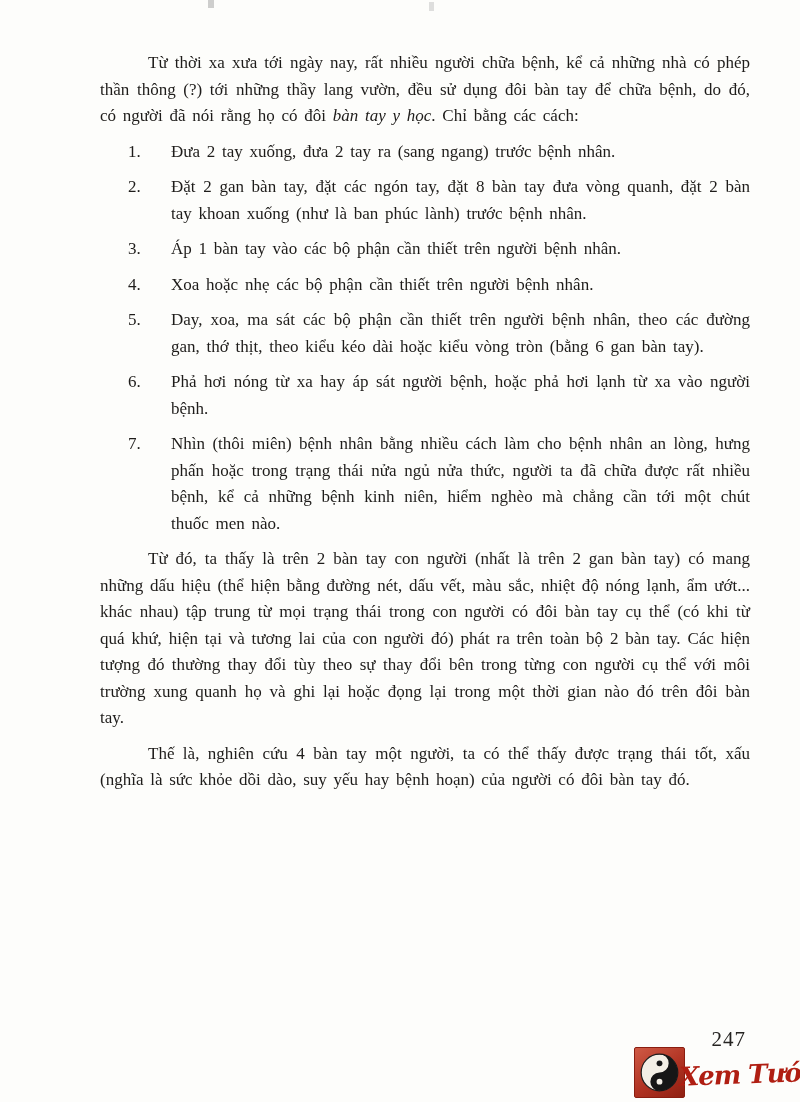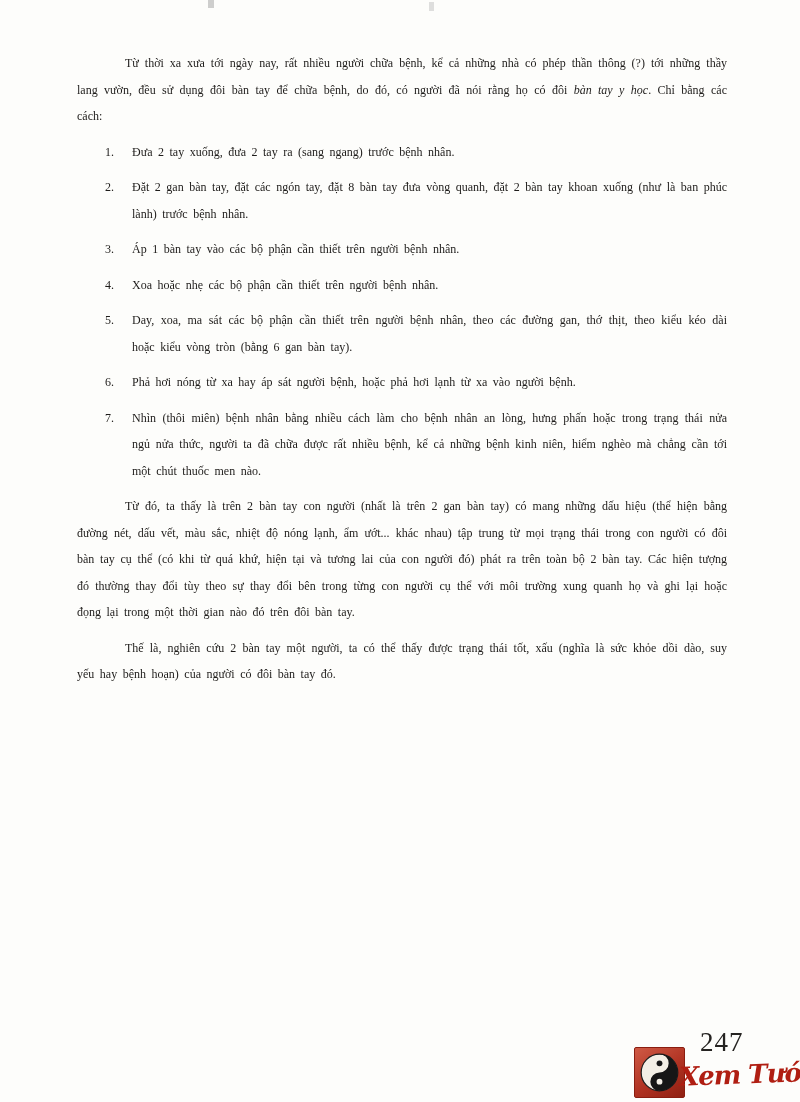--- a/index.html
+++ b/index.html
@@ -20,23 +20,23 @@
     position: absolute;
     background: #b9b9b9;
     opacity: .7;
   }
   .speck-1 { left: 208px; top: 0; width: 6px; height: 8px; }
   .speck-2 { left: 429px; top: 2px; width: 5px; height: 9px; opacity: .45; }
 
   .content {
     position: absolute;
     top: 50px;
-    left: 77px;
+    left: 100px;
     width: 650px;
-    font-size: 12px;
+    font-size: 17px;
     line-height: 26.5px;
     text-align: justify;
     word-spacing: 2.5px;
   }
   .para {
     margin: 0 0 9px 0;
     text-indent: 48px;
   }
   .numbered-list {
     margin: 2px 0 0 0;
@@ -46,30 +46,31 @@
     margin: 0 0 9px 0;
     padding-left: 28px;
   }
   .item-number {
     flex: none;
     width: 27px;
   }
   .item-text {
     flex: 1;
     text-align: justify;
+    margin-left: 16px;
   }
   i { font-style: italic; }
 
   .page-number {
     position: absolute;
     top: 1027px;
     left: 700px;
     width: 46px;
-    text-align: left;
-    font-size: 27px;
+    text-align: right;
+    font-size: 21px;
     letter-spacing: 1px;
     color: #252321;
   }
   .watermark {
     position: absolute;
     left: 634px;
     top: 1047px;
     display: flex;
     align-items: center;
   }
@@ -133,21 +134,21 @@
         <span class="item-number">6.</span>
         <span class="item-text">Phả hơi nóng từ xa hay áp sát người bệnh, hoặc phả hơi lạnh từ xa vào người bệnh.</span>
       </div>
       <div class="list-item">
         <span class="item-number">7.</span>
         <span class="item-text">Nhìn (thôi miên) bệnh nhân bằng nhiều cách làm cho bệnh nhân an lòng, hưng phấn hoặc trong trạng thái nửa ngủ nửa thức, người ta đã chữa được rất nhiều bệnh, kể cả những bệnh kinh niên, hiểm nghèo mà chẳng cần tới một chút thuốc men nào.</span>
       </div>
     </div>
 
     <p class="para">Từ đó, ta thấy là trên 2 bàn tay con người (nhất là trên 2 gan bàn tay) có mang những dấu hiệu (thể hiện bằng đường nét, dấu vết, màu sắc, nhiệt độ nóng lạnh, ẩm ướt... khác nhau) tập trung từ mọi trạng thái trong con người có đôi bàn tay cụ thể (có khi từ quá khứ, hiện tại và tương lai của con người đó) phát ra trên toàn bộ 2 bàn tay. Các hiện tượng đó thường thay đổi tùy theo sự thay đổi bên trong từng con người cụ thể với môi trường xung quanh họ và ghi lại hoặc đọng lại trong một thời gian nào đó trên đôi bàn tay.</p>
-    <p class="para">Thế là, nghiên cứu 2 bàn tay một người, ta có thể thấy được trạng thái tốt, xấu (nghĩa là sức khỏe dồi dào, suy yếu hay bệnh hoạn) của người có đôi bàn tay đó.</p>
+    <p class="para">Thế là, nghiên cứu 4 bàn tay một người, ta có thể thấy được trạng thái tốt, xấu (nghĩa là sức khỏe dồi dào, suy yếu hay bệnh hoạn) của người có đôi bàn tay đó.</p>
 
   </div>
 
   <div class="page-number">247</div>
 
   <div class="watermark">
     <span class="wm-logo">
       <svg viewBox="0 0 100 100" xmlns="http://www.w3.org/2000/svg">
         <circle cx="50" cy="50" r="47" fill="#f3efe6" stroke="#1c1c1c" stroke-width="3"></circle>
         <path d="M50 3 a47 47 0 0 1 0 94 a23.5 23.5 0 0 1 0 -47 a23.5 23.5 0 0 0 0 -47 z" fill="#161616"></path>

